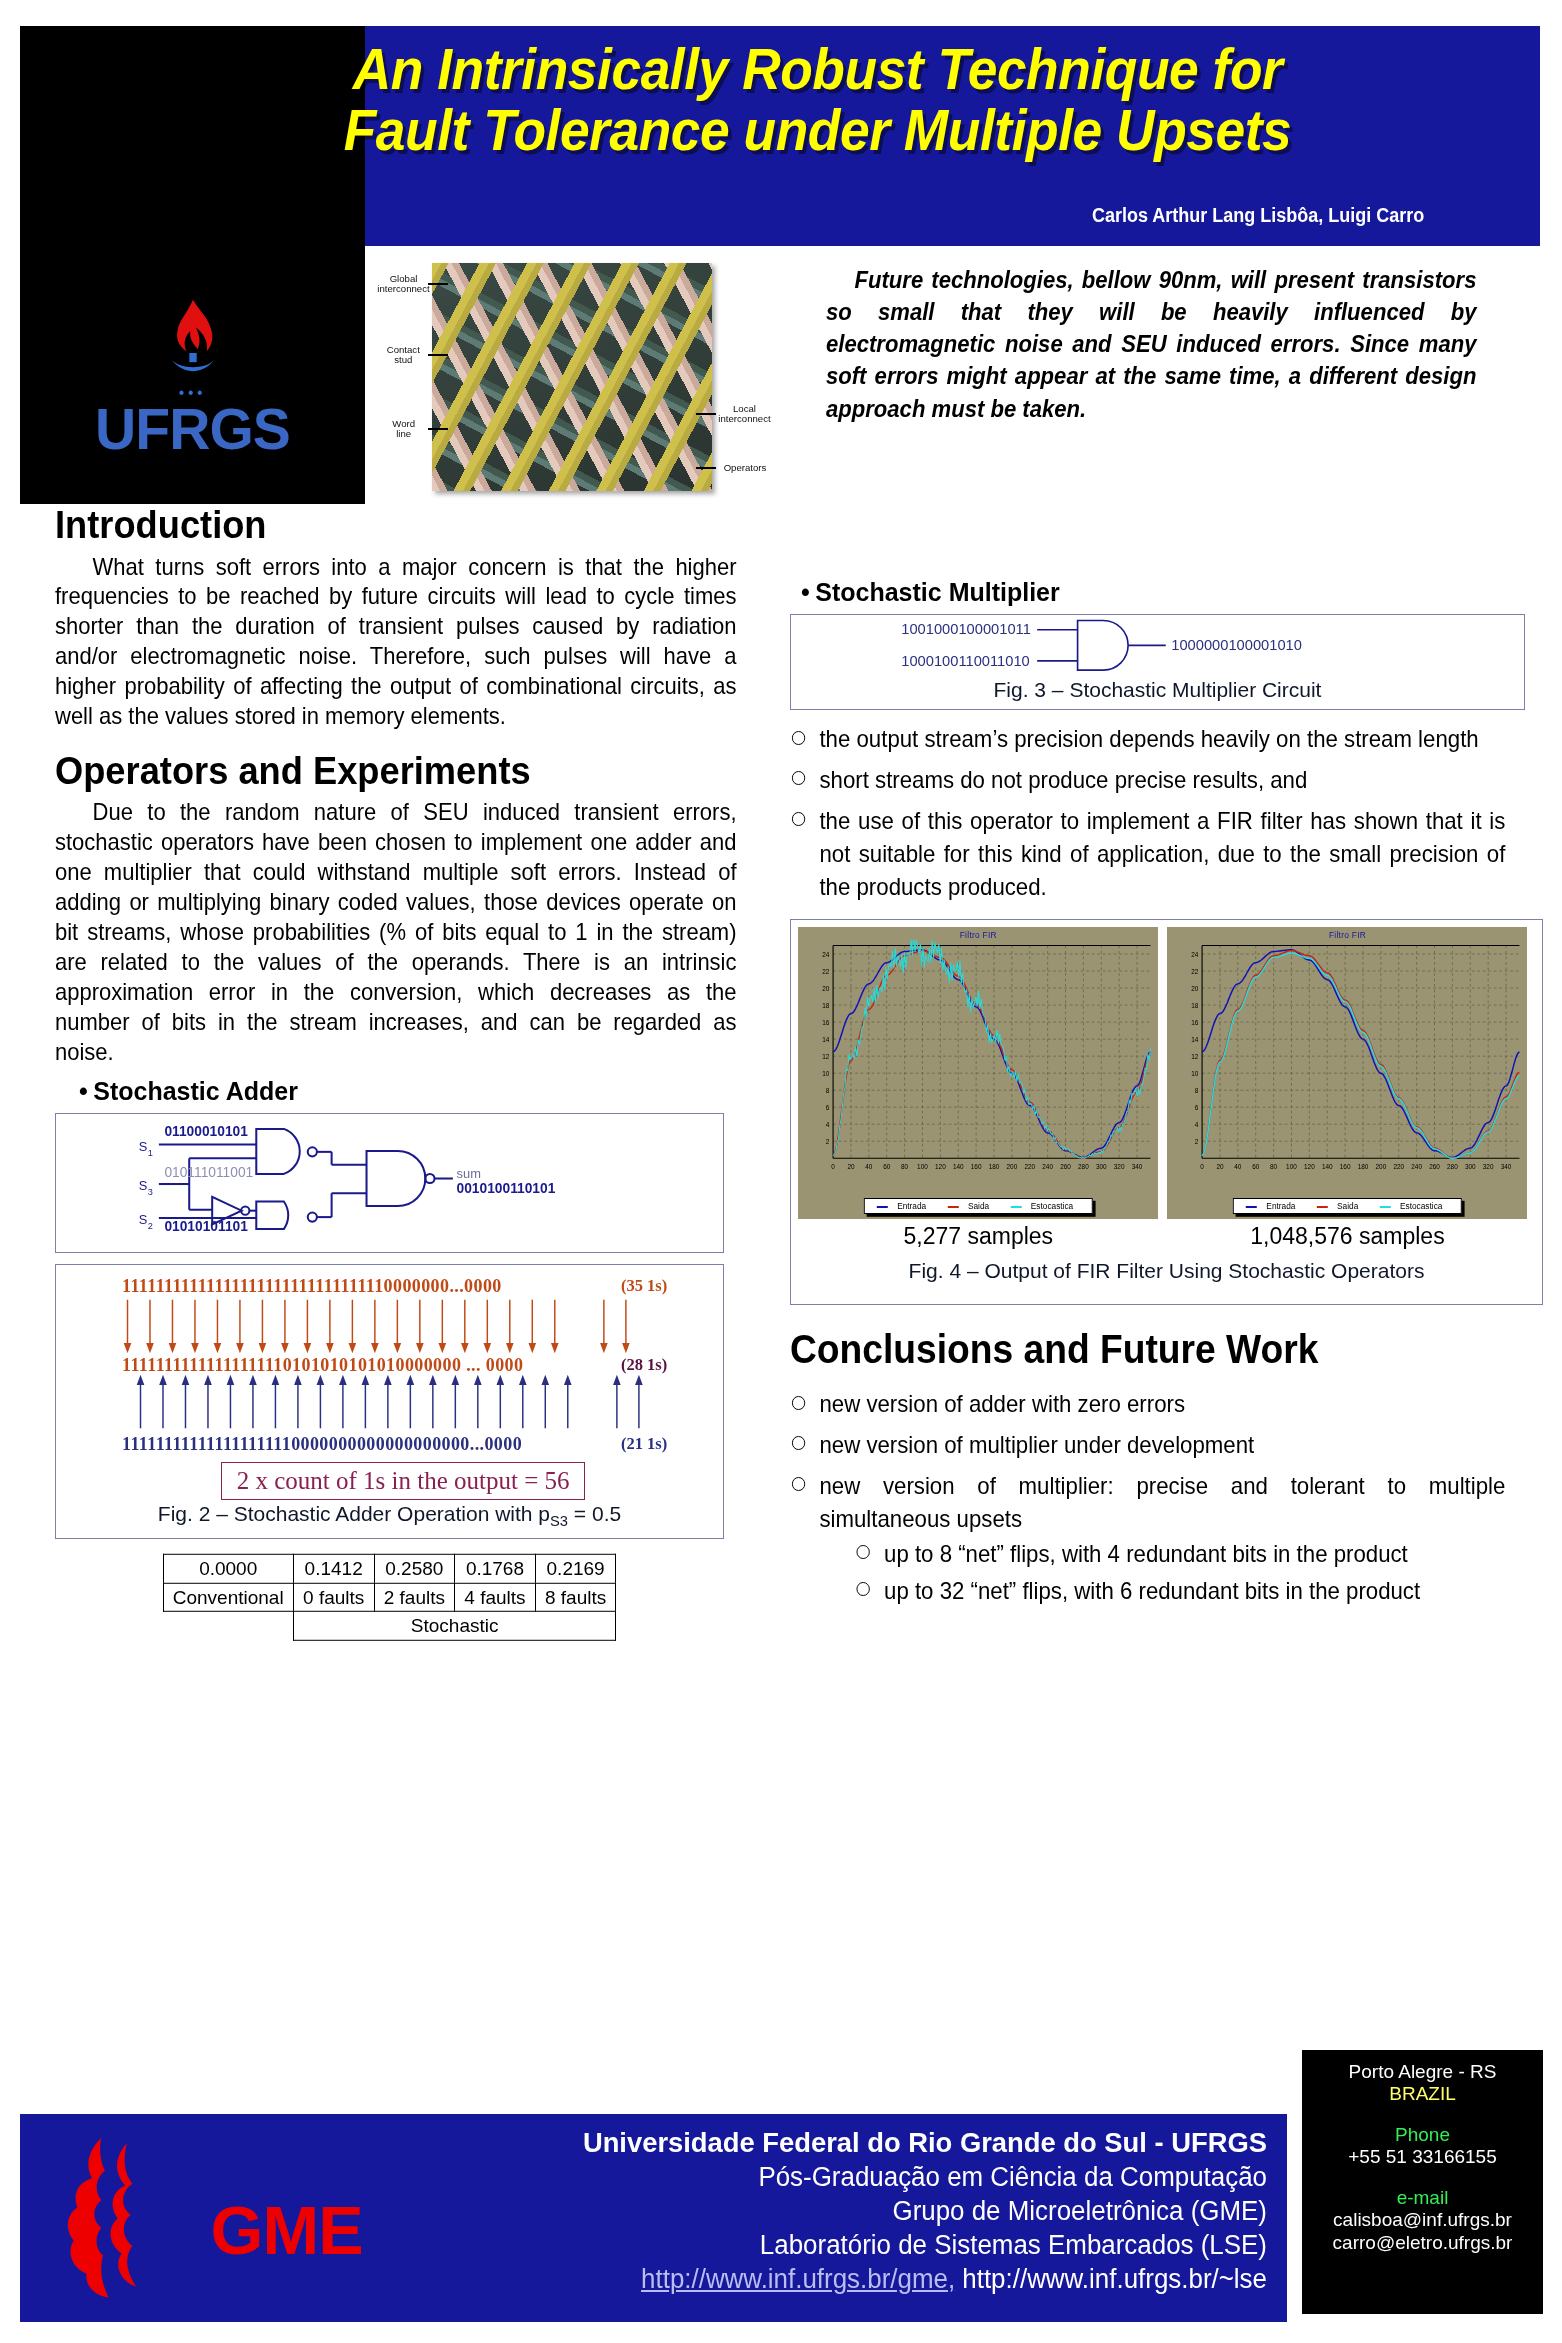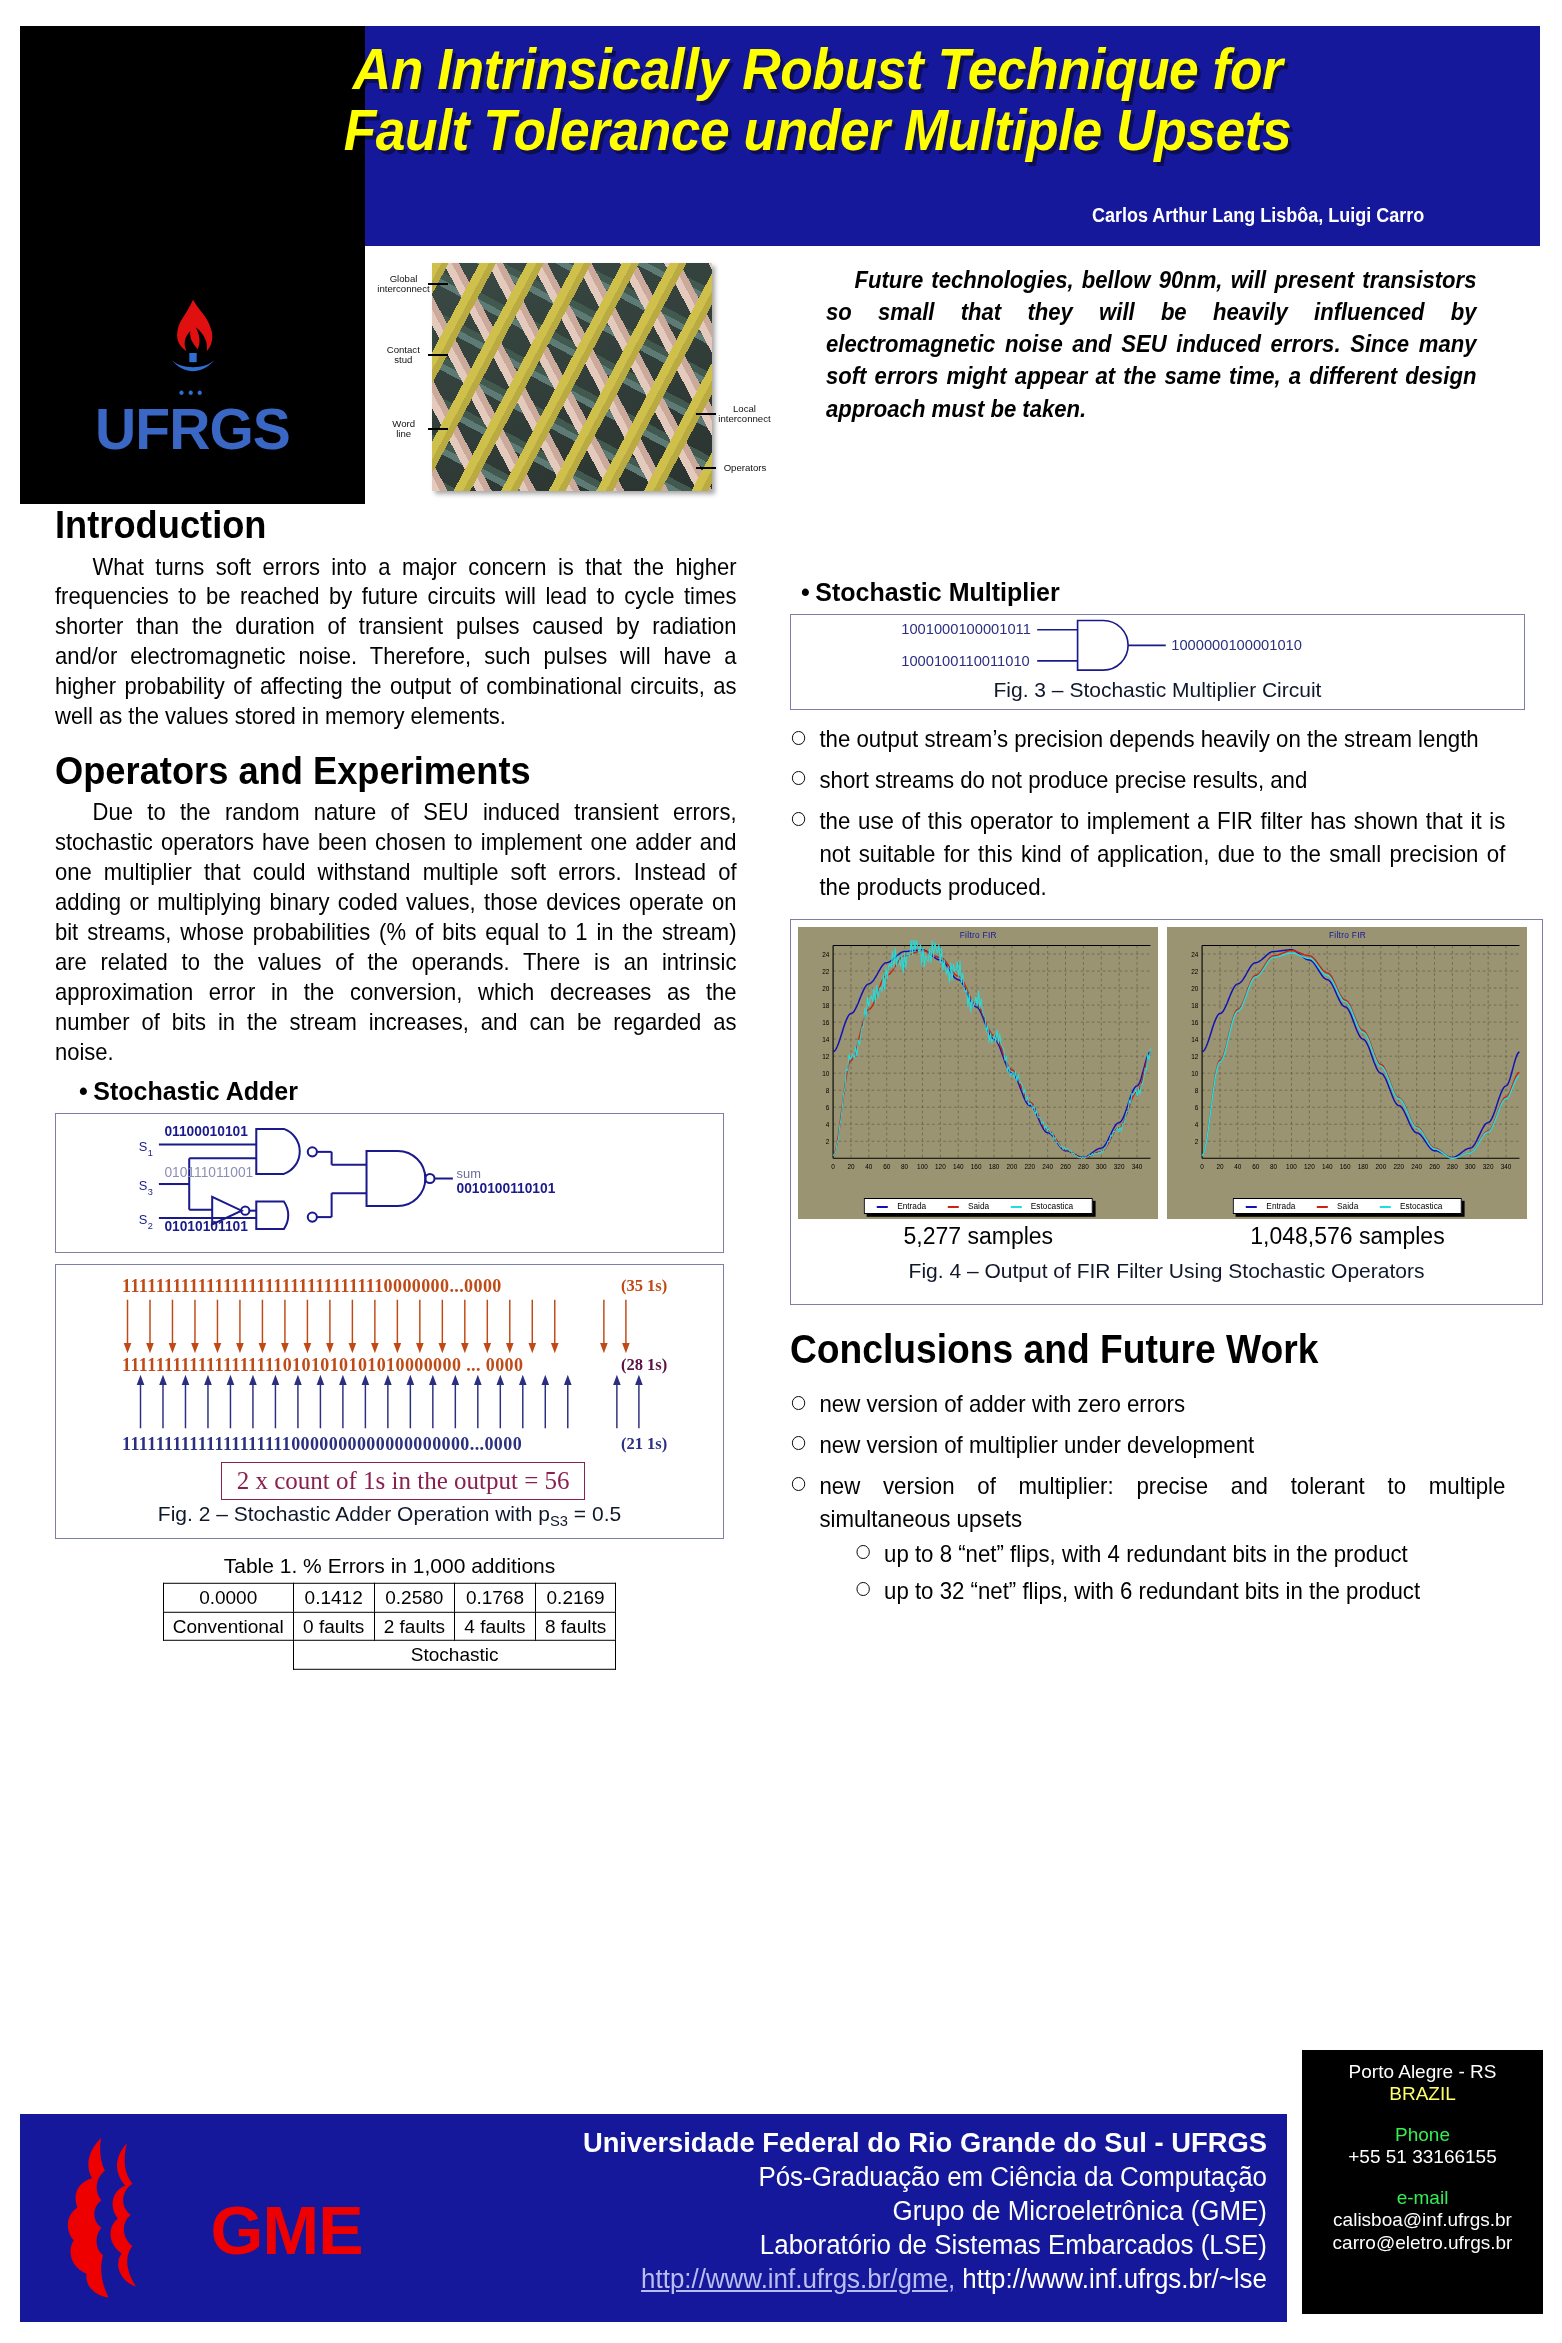--- a/index.html
+++ b/index.html
@@ -368,21 +368,20 @@
     <div class="cnt" style="left:565px;top:169px;color:#2b2f80;">(21 1s)</div>
 
     <div class="eqbox" style="left:165px;top:197px;">2 x count of 1s in the output = 56</div>
 
     <div class="figcap" style="position:absolute;bottom:1.8px;left:0;width:100%;">
       <span>Fig. 2 – Stochastic Adder Operation with p</span><sub style="font-size:14.7px;">S3</sub><span> = 0.5</span>
     </div>
   </div>
 
   <div id="tablewrap">
-    <div class="tabcap">Table 1. % Errors in 1,000 additions</div>
     <table class="errtab">
       <tbody>
         <tr>
           <td style="border:none;"></td>
           <td colspan="4"><span class="flip">Stochastic</span></td>
         </tr>
         <tr>
           <td><span class="flip">Conventional</span></td>
           <td><span class="flip">0 faults</span></td>
           <td><span class="flip">2 faults</span></td>

